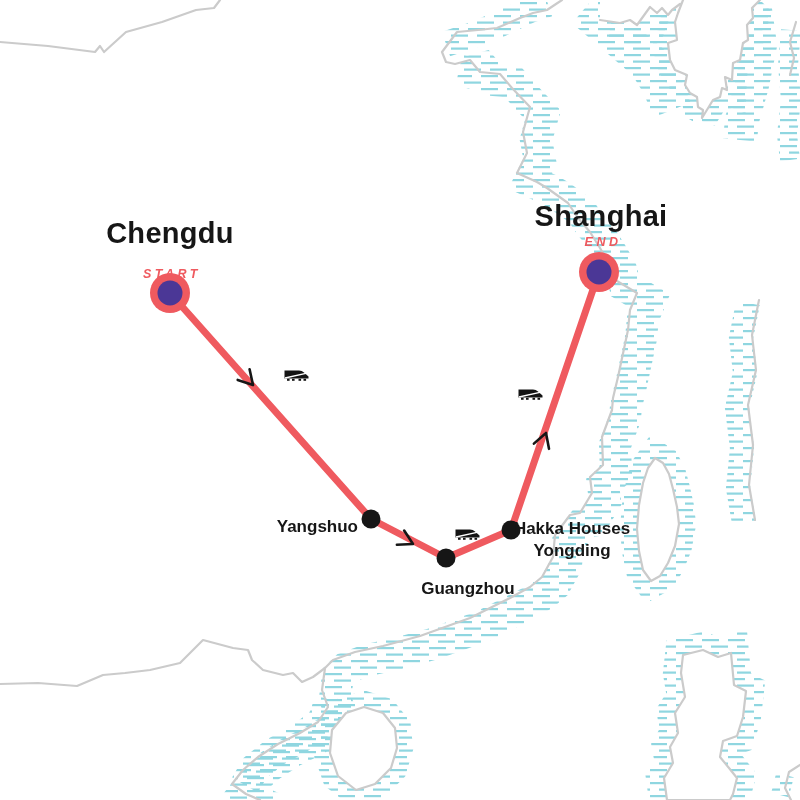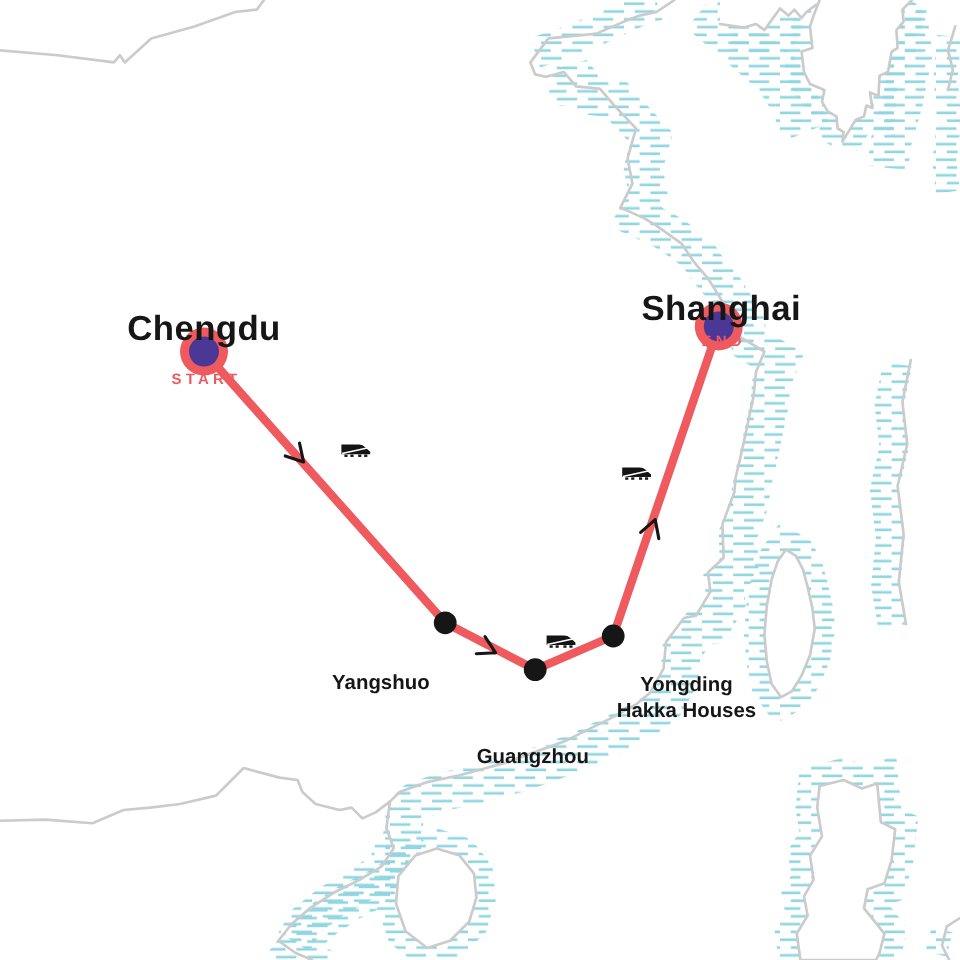--- a/index.html
+++ b/index.html
@@ -1,26 +1,26 @@
 <!DOCTYPE html>
 <html style="--accent: #EF5A5F;"><head>
 <meta charset="utf-8">
 <style>
   html,body{margin:0;padding:0;background:#ffffff;}
   .stage{
     position:relative;width:800px;height:800px;overflow:hidden;background:#ffffff;
     font-family:"Liberation Sans", sans-serif;
   }
   svg.layer{position:absolute;left:0;top:0;width:800px;height:800px;}
-  .labels{position:absolute;left:0;top:0;width:800px;height:704px;pointer-events:none;margin-top:42px;}
+  .labels{position:absolute;left:0;top:0;width:800px;height:704px;pointer-events:none;}
   .label{position:absolute;font-weight:700;color:#161616;white-space:nowrap;}
   .center{transform:translate(-50%,-50%);}
   .vcenter{transform:translateY(-50%);}
   .city-big{font-size:29px;letter-spacing:0.3px;}
-  .tag{font-size:12.5px;letter-spacing:3.5px;color:var(--accent,#EF5A5F);}
+  .tag{font-size:12.5px;letter-spacing:3.5px;color:var(--accent,#EF5A5F);font-style:italic;}
   .city-small{font-size:17px;}
   .two-line{text-align:center;line-height:1.32;}
 </style>
 </head>
 <body>
 
 <div class="stage">
 
   <svg class="layer" id="map-art" viewBox="0 0 800 800">
     <defs>
@@ -127,19 +127,19 @@
         <circle cx="599" cy="272" r="12.5" fill="#4B3796"></circle>
       </g>
     </svg>
 
   <div class="labels">
     <div class="label city-big center" style="left:170px;top:233px">Chengdu</div>
     <div class="label tag center" style="left:172px;top:274px">START</div>
     <div class="label city-big center" style="left:601px;top:216px">Shanghai</div>
     <div class="label tag center" style="left:603px;top:242px">END</div>
     <div class="label city-small vcenter" style="right:442px;top:527px">Yangshuo</div>
-    <div class="label city-small center" style="left:444px;top:589px">Guangzhou</div>
+    <div class="label city-small center" style="left:468px;top:589px">Guangzhou</div>
     <div class="label city-small center two-line" style="left:572px;top:540px">
+      <div>Hakka Houses</div>
       <div>Yongding</div>
-      <div>Hakka Houses</div>
     </div>
   </div>
 </div>
 
 </body></html>

